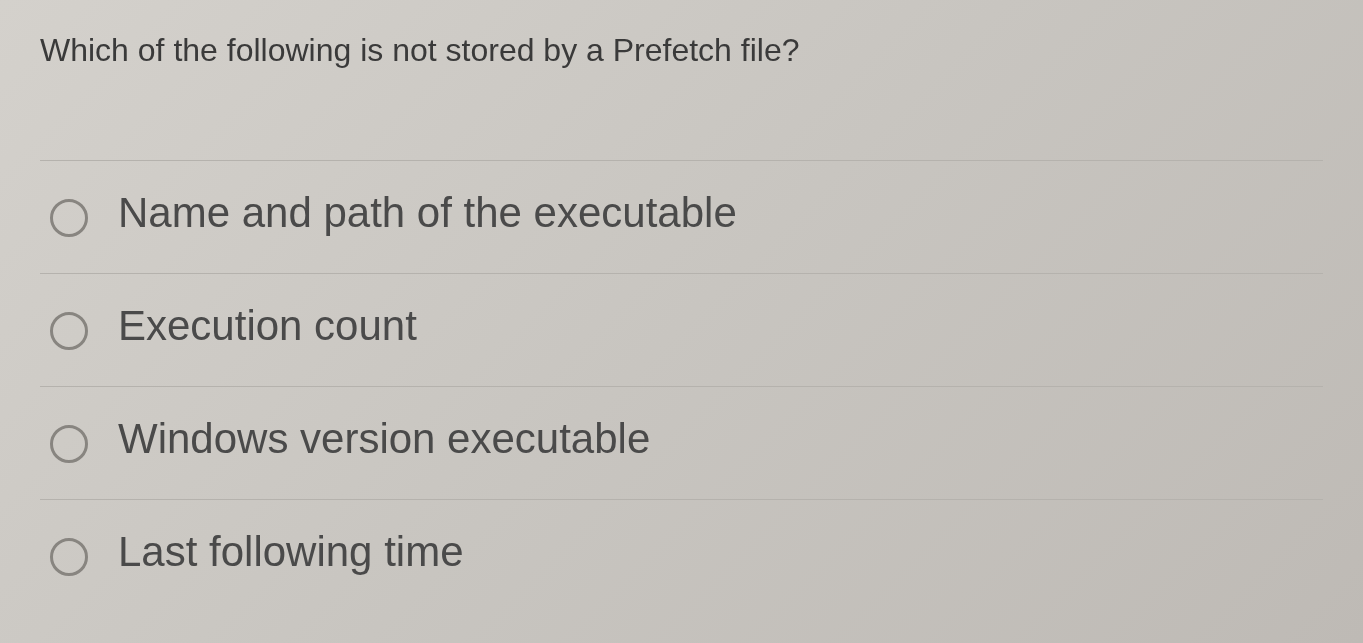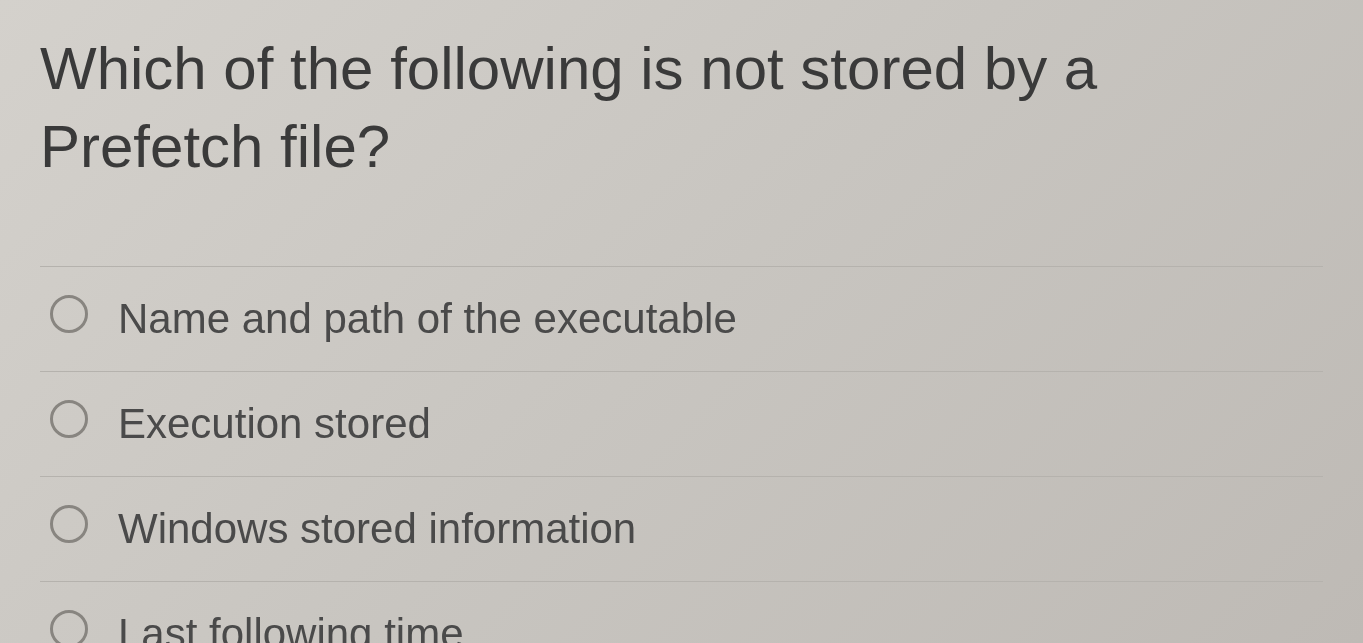--- a/index.html
+++ b/index.html
@@ -9,36 +9,37 @@
     }
     body {
       width: 1363px;
       height: 643px;
       background: linear-gradient(135deg, #d4d1cc 0%, #c8c5c0 50%, #bebab5 100%);
       font-family: Arial, Helvetica, sans-serif;
       padding: 30px 40px;
       overflow: hidden;
     }
     .question-text {
-      font-size: 60px;
+      font-size: 32px;
       color: #3a3a3a;
       font-weight: 400;
       margin-bottom: 80px;
       line-height: 1.3;
     }
     .options-list {
       display: flex;
       flex-direction: column;
     }
     .option-row {
       display: flex;
-      align-items: flex-start;
+      align-items: flex-end;
       padding: 28px 10px;
       border-top: 1px solid #b5b2ad;
       gap: 30px;
+      margin-top: 8px;
     }
     .option-row:first-child {
       border-top: 1px solid #b5b2ad;
     }
     .radio-circle {
       width: 38px;
       height: 38px;
       border: 3px solid #888580;
       border-radius: 50%;
       flex-shrink: 0;
@@ -58,26 +59,26 @@
 
   <div class="options-list">
 
     <div class="option-row">
       <div class="radio-circle"></div>
       <div class="option-label">Name and path of the executable</div>
     </div>
 
     <div class="option-row">
       <div class="radio-circle"></div>
-      <div class="option-label">Execution stored</div>
+      <div class="option-label">Execution count</div>
     </div>
 
     <div class="option-row">
       <div class="radio-circle"></div>
-      <div class="option-label">Windows stored information</div>
+      <div class="option-label">Windows version executable</div>
     </div>
 
     <div class="option-row">
       <div class="radio-circle"></div>
       <div class="option-label">Last following time</div>
     </div>
 
   </div>
 </div>
 

